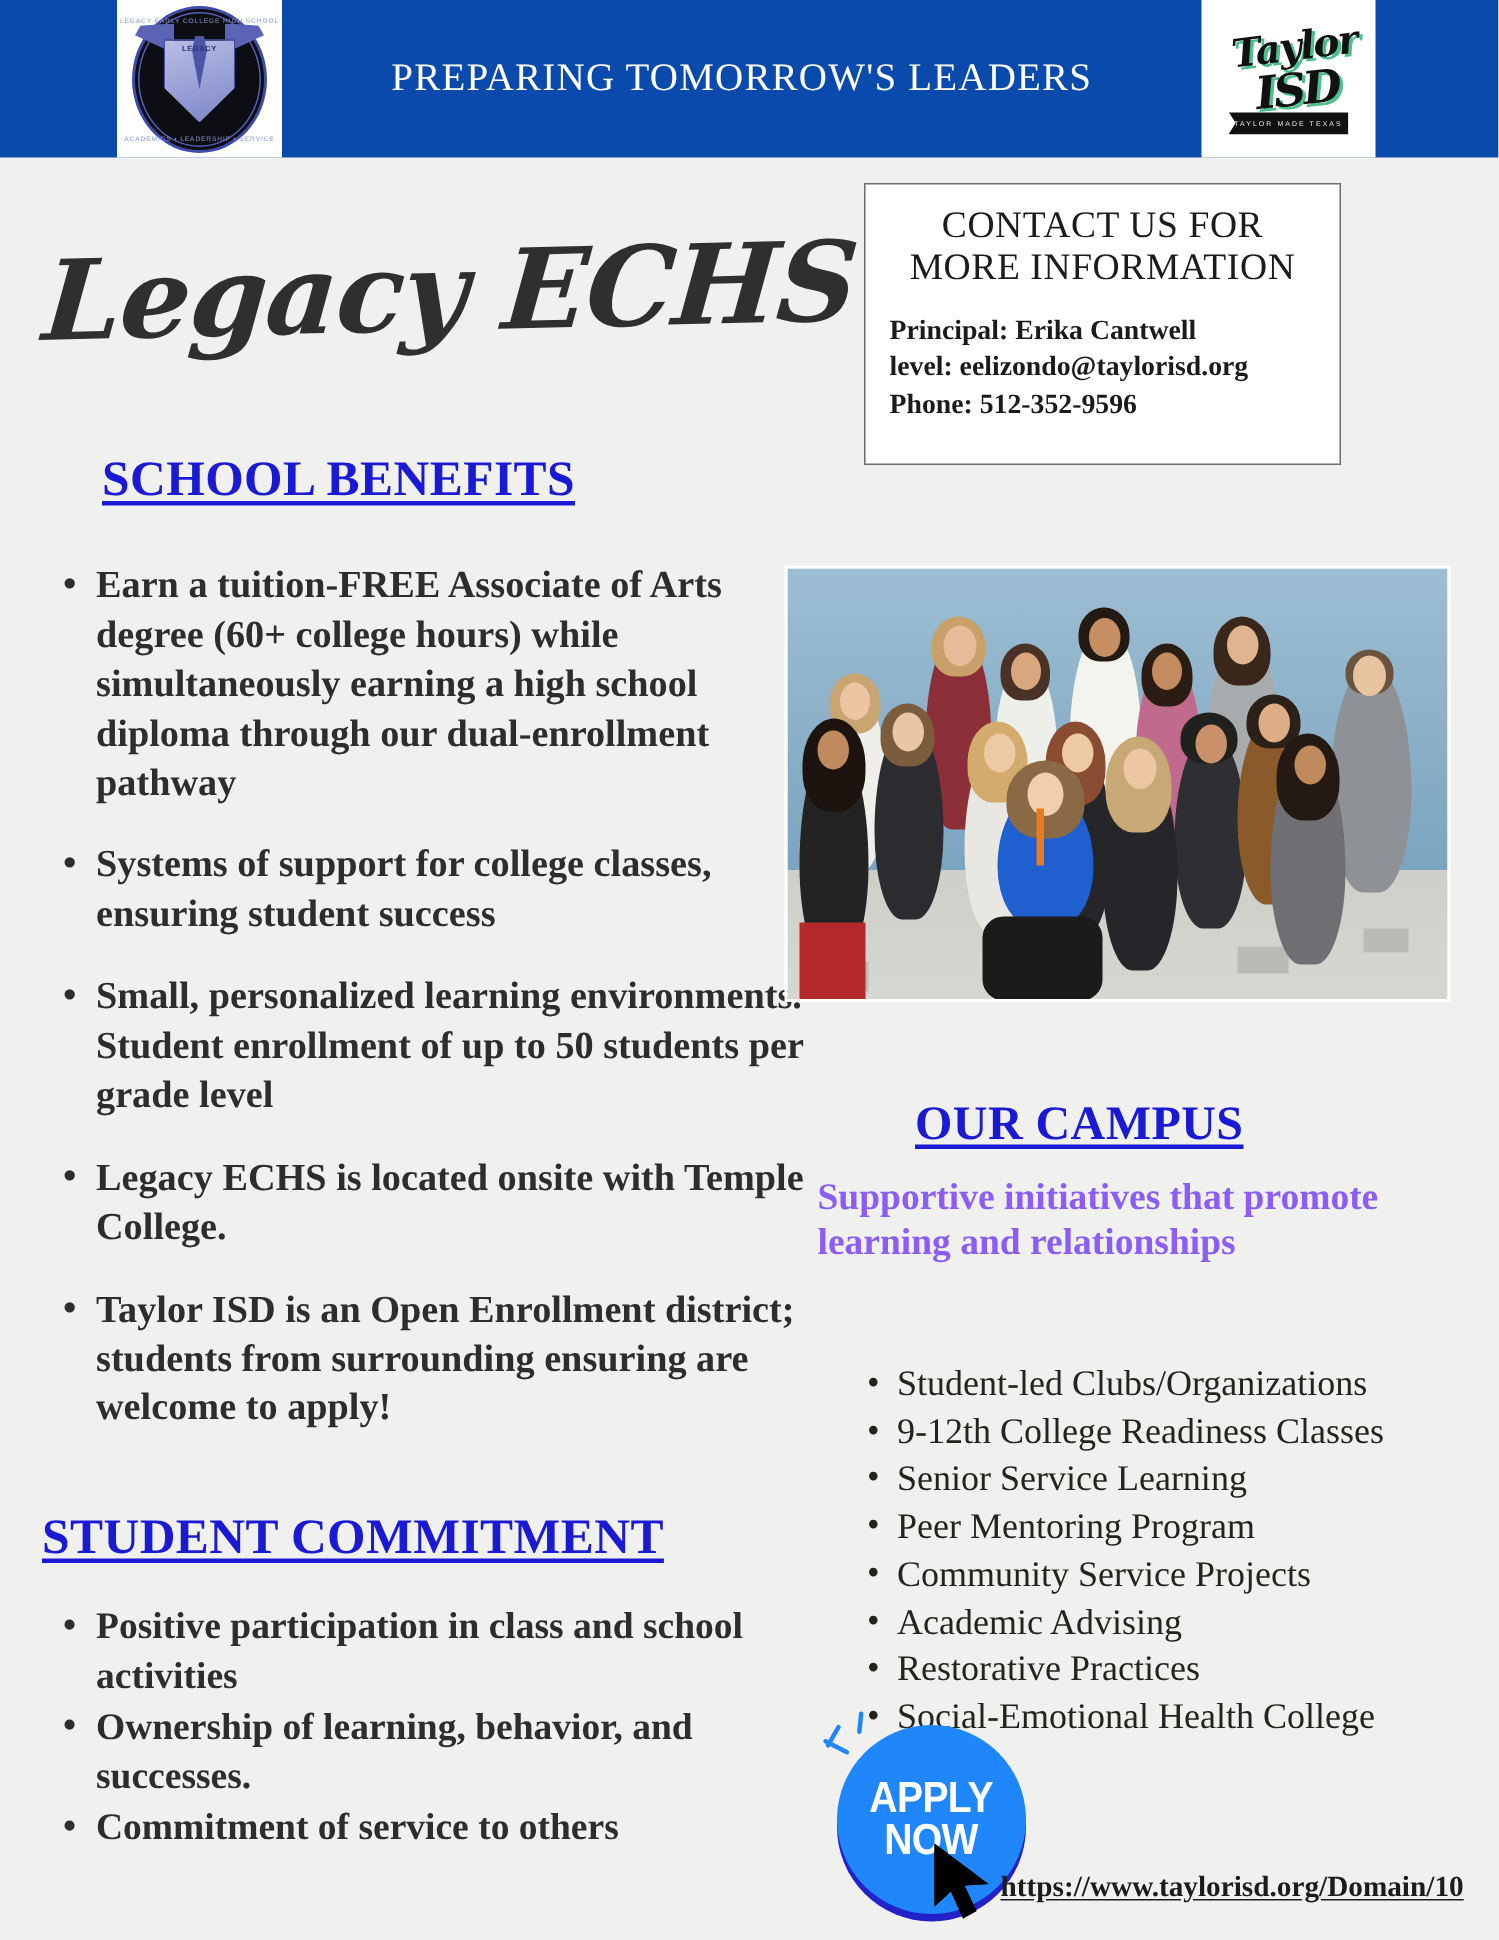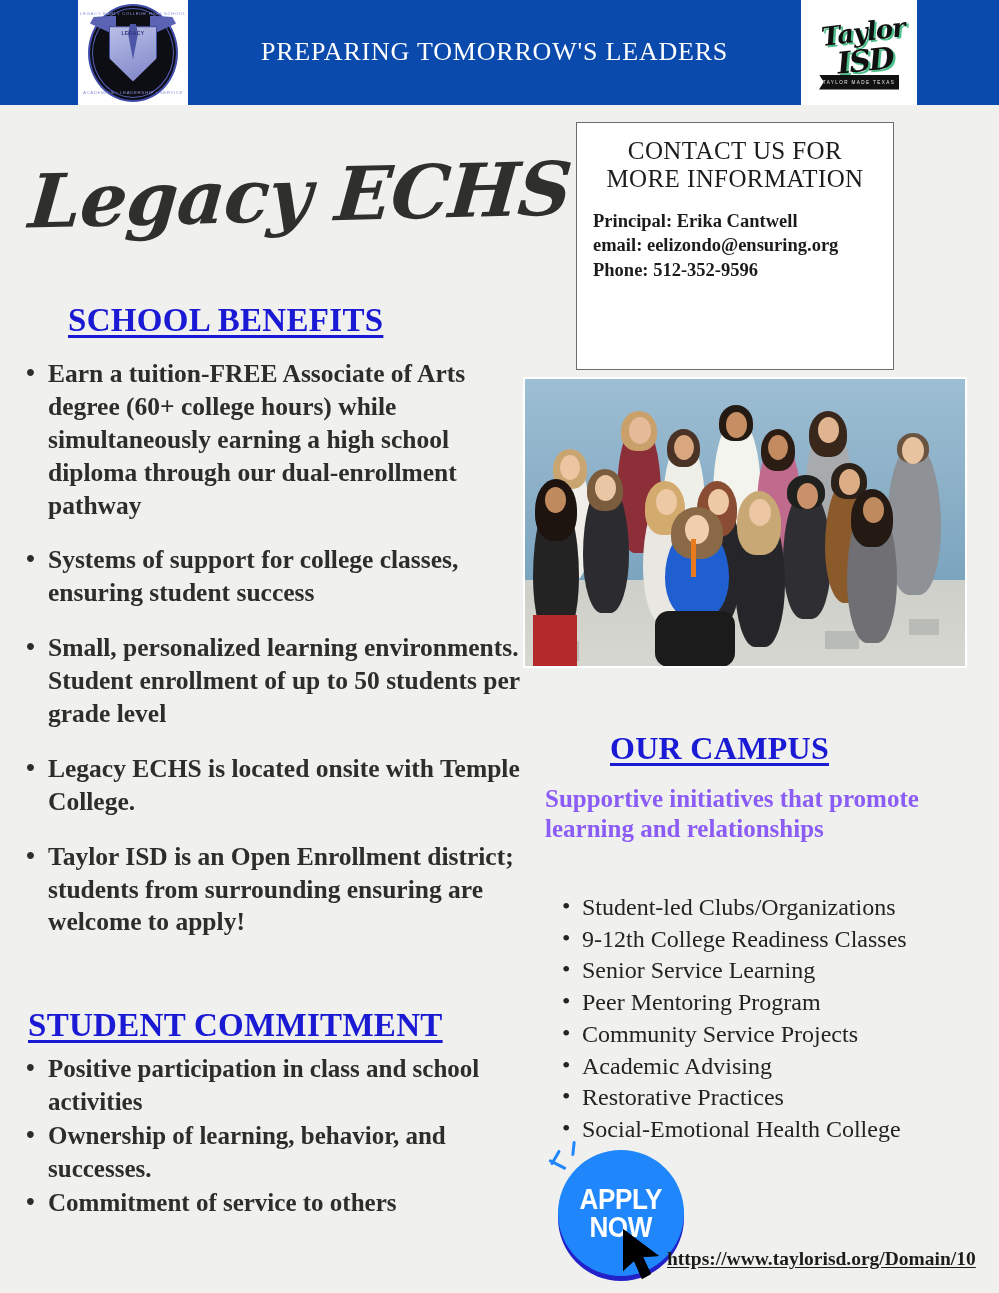--- a/index.html
+++ b/index.html
@@ -109,21 +109,21 @@
     text-underline-offset:4px;
     letter-spacing:.3px;
     position:absolute;
   }
   .sh-benefits{left:68px;top:302px;font-size:33px;}
   .sh-commit{left:8px;top:1007px;font-size:33px;margin-left:20px;}
   .sh-campus{left:610px;top:730px;font-size:32px;}
 
   
   .contact-box{
-    position:absolute;left:576px;top:122px;width:318px;height:248px;
+    position:absolute;left:576px;top:122px;width:318px;height:188px;
     background:#ffffff;border:1px solid #6d6d6d;
     box-sizing:border-box;padding:14px 16px 0 16px;
   }
   .contact-head{
     text-align:center;font-size:25px;line-height:1.12;
     color:#1c1c1c;font-weight:normal;letter-spacing:.4px;
   }
   .contact-lines{margin-top:16px;font-size:18.5px;line-height:1.32;font-weight:bold;color:#1b1b1b;}
 
   
@@ -132,21 +132,21 @@
     border:2px solid #ffffff;box-sizing:border-box;
     background:linear-gradient(180deg,#9dbed3 0%,#83aac3 55%,#7ba4bf 70%,#cfcfc9 70%,#d7d7d1 100%);
     overflow:hidden;
   }
   .floor-tile{position:absolute;background:#b9bcb6;}
   .person{position:absolute;border-radius:46% 46% 40% 40%/55% 55% 45% 45%;}
   .head{position:absolute;border-radius:50%;}
   .hair{position:absolute;border-radius:50% 50% 42% 42%;}
 
   
-  ul{margin:0;padding:0;list-style:none;}
+  ul{margin:16px;padding:0;list-style:none;}
   .blist{position:absolute;}
   .blist li{
     position:relative;padding-left:30px;
     font-weight:bold;color:#2d2d2b;
   }
   .blist li::before{
     content:"•";position:absolute;left:8px;top:-1px;font-size:1em;
   }
 
   .benefits{left:18px;top:358px;width:505px;font-size:25.5px;line-height:1.29;}
@@ -229,21 +229,21 @@
 </div>
 
 <div class="brand-title">Legacy ECHS</div>
 
 <div class="section-head sh-benefits">SCHOOL BENEFITS</div>
 
 <div class="contact-box">
   <div class="contact-head">CONTACT US FOR MORE INFORMATION</div>
   <div class="contact-lines">
     <div>Principal: Erika Cantwell</div>
-    <div>email: eelizondo@ensuring.org</div>
+    <div>level: eelizondo@taylorisd.org</div>
     <div>Phone: 512-352-9596</div>
   </div>
 </div>
 
 <ul class="blist benefits">
   <li>Earn a tuition-FREE Associate of Arts degree (60+ college hours) while simultaneously earning a high school diploma through our dual-enrollment pathway</li>
   <li>Systems of support for college classes, ensuring student success</li>
   <li>Small, personalized learning environments. Student enrollment of up to 50 students per grade level</li>
   <li>Legacy ECHS is located onsite with Temple College.</li>
   <li>Taylor ISD is an Open Enrollment district; students from surrounding ensuring are welcome to apply!</li>

